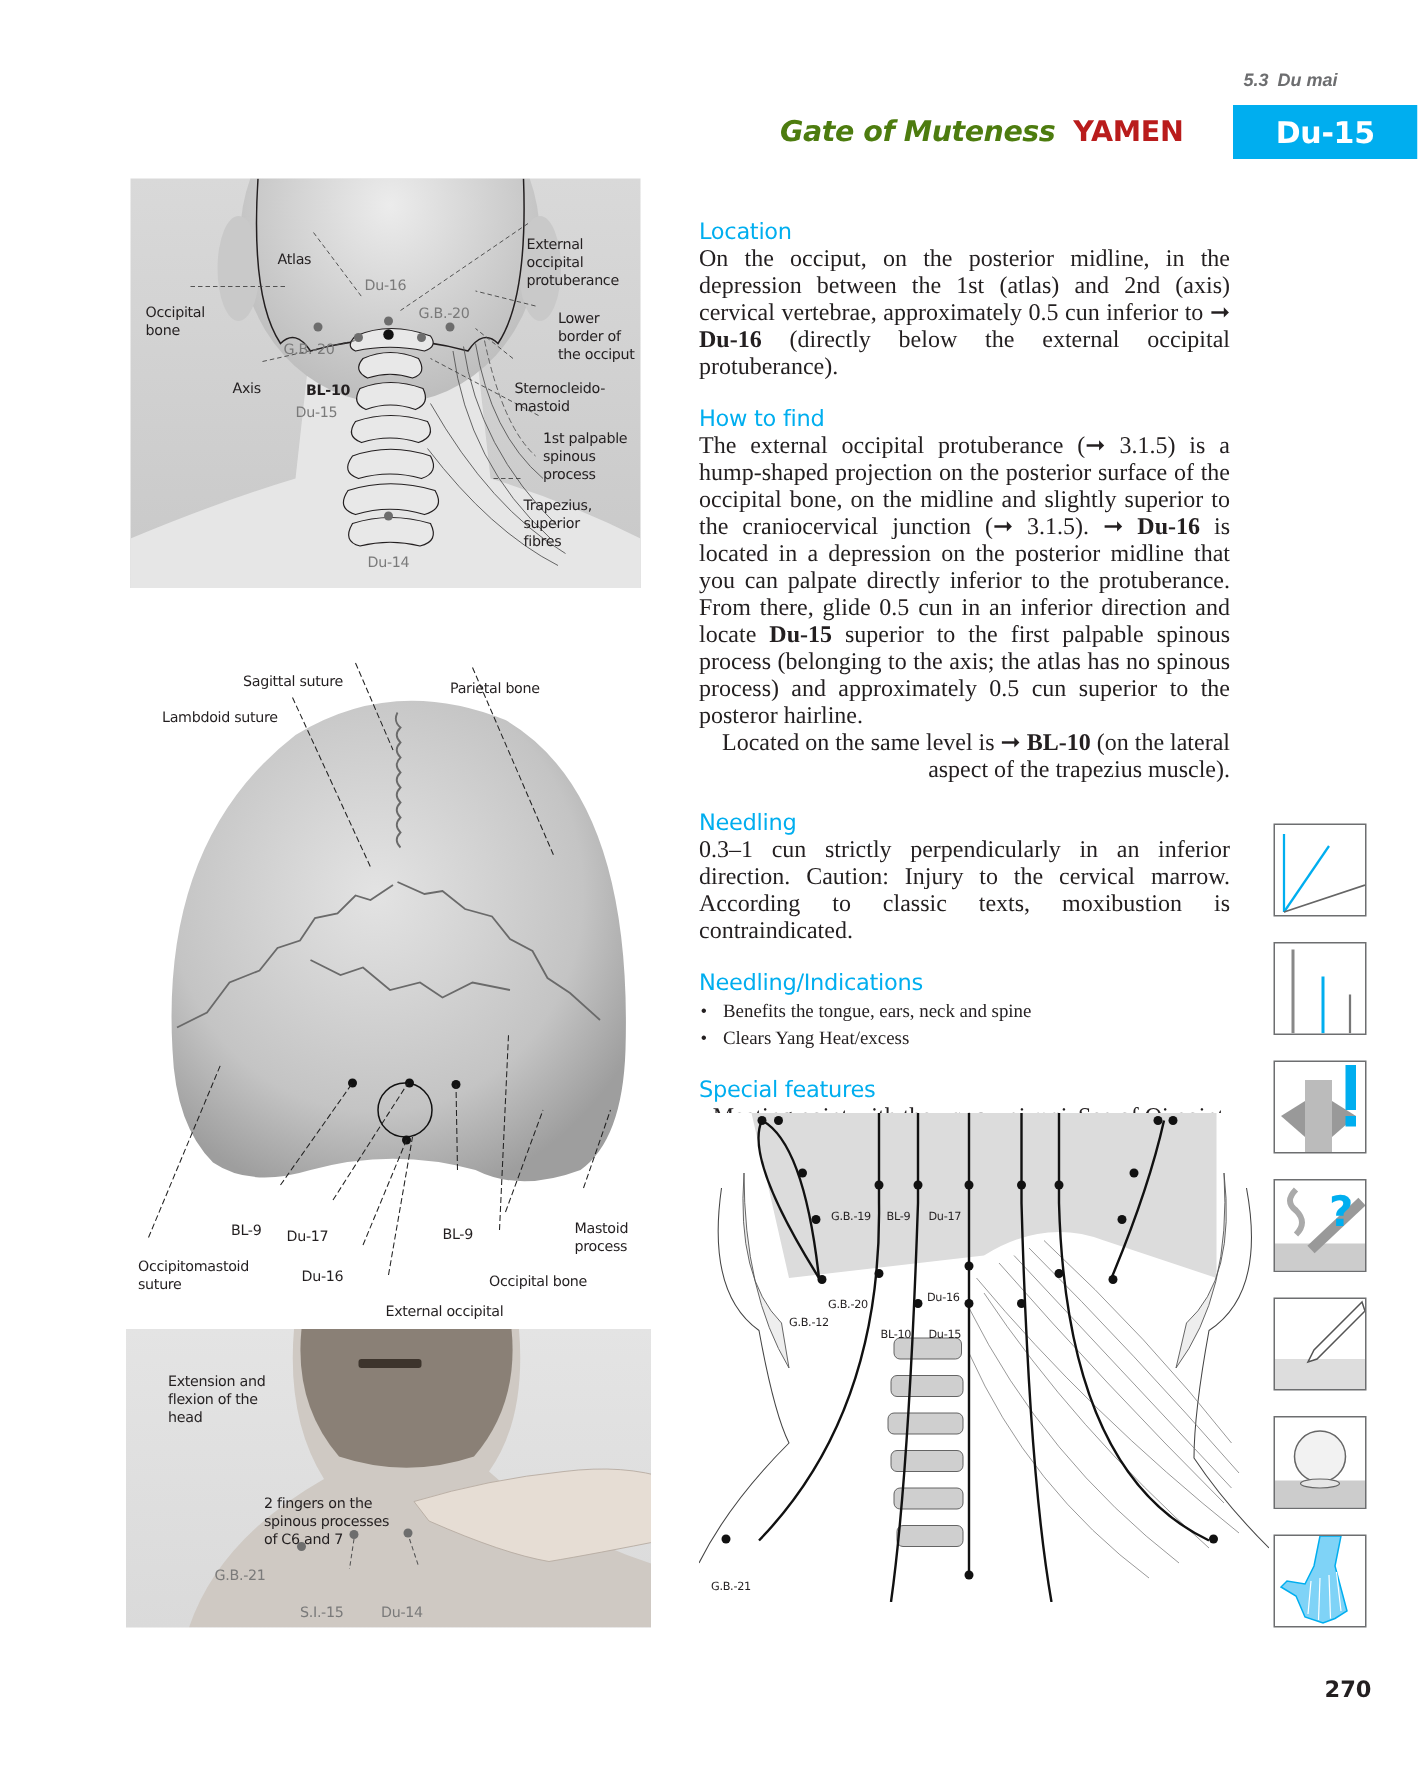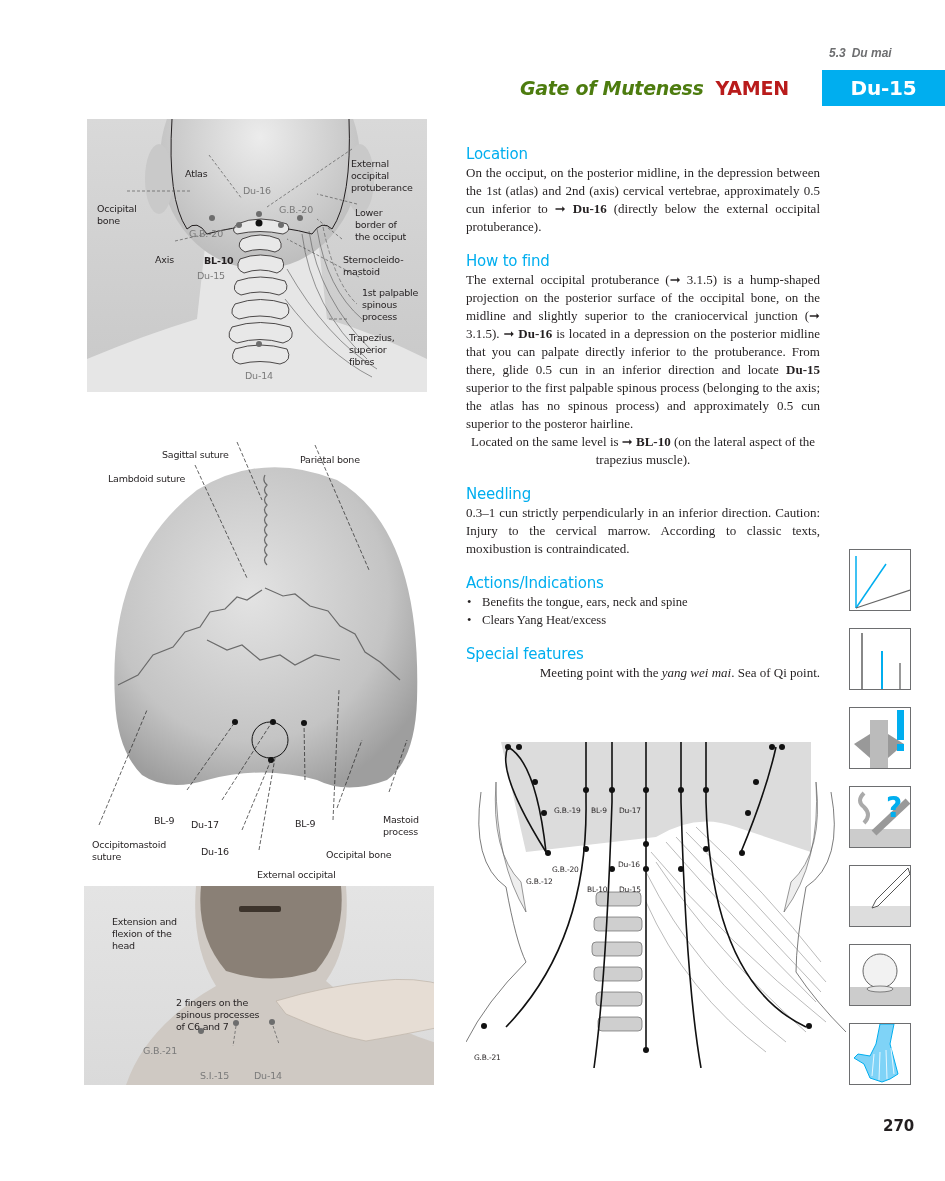--- a/index.html
+++ b/index.html
@@ -9,21 +9,21 @@
     .section-ref { position: absolute; left: 829px; top: 46px; font-family: Liberation Sans, sans-serif; font-weight: bold; font-style: italic; font-size: 12px; color: #6d6e70; }
     .section-ref .sp { display: inline-block; width: 6px; }
     .title-row { position: absolute; left: 520px; top: 73px; height: 30px; display: flex; align-items: center; }
     .title-name { font-family: "DejaVu Sans", sans-serif; font-weight: bold; font-style: italic; font-size: 19px; color: #4d7c0f; letter-spacing: -0.3px; }
     .title-pinyin { font-family: "DejaVu Sans", sans-serif; font-weight: bold; font-size: 19px; color: #b91c1c; margin-left: 12px; letter-spacing: -0.2px; }
     .point-badge { position: absolute; left: 822px; top: 70px; width: 123px; height: 36px; background: #00aeef; color: #fff; font-family: "DejaVu Sans", sans-serif; font-weight: bold; font-size: 20px; display: flex; align-items: center; justify-content: center; letter-spacing: -0.2px; }
 
     .textcol { position: absolute; left: 466px; top: 116px; width: 354px; margin-top: 28px; }
     .sec { margin-bottom: 15px; }
     .sec h2 { font-family: "DejaVu Sans", sans-serif; font-weight: normal; font-size: 15px; color: #00aeef; line-height: 20px; letter-spacing: -0.2px; }
-    .sec p { font-size: 13px; line-height: 18px; text-align: justify; color: #231f20; }
+    .sec p { font-size: 16px; line-height: 18px; text-align: justify; color: #231f20; }
     .sec p b { font-weight: bold; }
     .sec ul { list-style: none; }
     .sec li { font-size: 12.6px; line-height: 18px; padding-left: 16px; position: relative; }
     .sec li:before { content: "•"; position: absolute; left: 1px; top: 0; }
 
     .fig { position: absolute; overflow: hidden; }
     .lbl { position: absolute; font-family: "DejaVu Sans", sans-serif; font-size: 9.5px; line-height: 12px; color: #231f20; white-space: nowrap; letter-spacing: -0.2px; margin-top: 21px; }
     .lbl.grey { color: #7a7a7a; }
     .lbl.bold { font-weight: bold; }
 
@@ -50,28 +50,28 @@
 <div class="point-badge">Du-15</div>
 
 <div class="textcol">
   <div class="sec">
     <h2>Location</h2>
     <p><span>On the occiput, on the posterior midline, in the depression between the 1st (atlas) and 2nd (axis) cervical vertebrae, approximately 0.5 cun inferior to </span><span>➞</span> <b>Du-16</b><span> (directly below the external occipital protuberance).</span></p>
   </div>
   <div class="sec">
     <h2>How to find</h2>
     <p><span>The external occipital protuberance (</span><span>➞</span><span> 3.1.5) is a hump-shaped projection on the posterior surface of the occipital bone, on the midline and slightly superior to the craniocervical junction (</span><span>➞</span><span> 3.1.5). </span><span>➞</span> <b>Du-16</b><span> is located in a depression on the posterior midline that you can palpate directly inferior to the protuberance. From there, glide 0.5 cun in an inferior direction and locate </span><b>Du-15</b><span> superior to the first palpable spinous process (belonging to the axis; the atlas has no spinous process) and approximately 0.5 cun superior to the posteror hairline.</span></p>
-    <p style="text-align:center"><span>Located on the same level is </span><span>➞</span> <b>BL-10</b><span> (on the lateral aspect of the trapezius muscle).</span></p>
+    <p style="text-align:right"><span>Located on the same level is </span><span>➞</span> <b>BL-10</b><span> (on the lateral aspect of the trapezius muscle).</span></p>
   </div>
   <div class="sec">
     <h2>Needling</h2>
     <p>0.3–1 cun strictly perpendicularly in an inferior direction. Caution: Injury to the cervical marrow. According to classic texts, moxibustion is contraindicated.</p>
   </div>
   <div class="sec">
-    <h2>Actions/Indications</h2>
+    <h2>Needling/Indications</h2>
     <ul>
       <li>Benefits the tongue, ears, neck and spine</li>
       <li>Clears Yang Heat/excess</li>
     </ul>
   </div>
   <div class="sec">
     <h2>Special features</h2>
     <p style="text-align:right"><span>Meeting point with the </span><i>yang wei mai</i><span>. Sea of Qi point.</span></p>
   </div>
 </div>
@@ -134,21 +134,21 @@
   </svg>
   <div class="lbl" style="left:98px;top:28px">Atlas</div>
   <div class="lbl" style="left:264px;top:18px;white-space:pre">External
 occipital
 protuberance</div>
   <div class="lbl grey" style="left:156px;top:45px">Du-16</div>
   <div class="lbl" style="left:10px;top:63px;white-space:pre">Occipital
 bone</div>
   <div class="lbl grey" style="left:192px;top:64px">G.B.-20</div>
   <div class="lbl grey" style="left:102px;top:88px">G.B.-20</div>
-  <div class="lbl" style="left:268px;top:67px;white-space:pre">Lower
+  <div class="lbl" style="left:285px;top:67px;white-space:pre">Lower
 border of
 the occiput</div>
   <div class="lbl" style="left:68px;top:114px">Axis</div>
   <div class="lbl bold" style="left:117px;top:115px">BL-10</div>
   <div class="lbl grey" style="left:110px;top:130px">Du-15</div>
   <div class="lbl" style="left:256px;top:114px;white-space:pre">Sternocleido-
 mastoid</div>
   <div class="lbl" style="left:275px;top:147px;white-space:pre">1st palpable
 spinous
 process</div>

